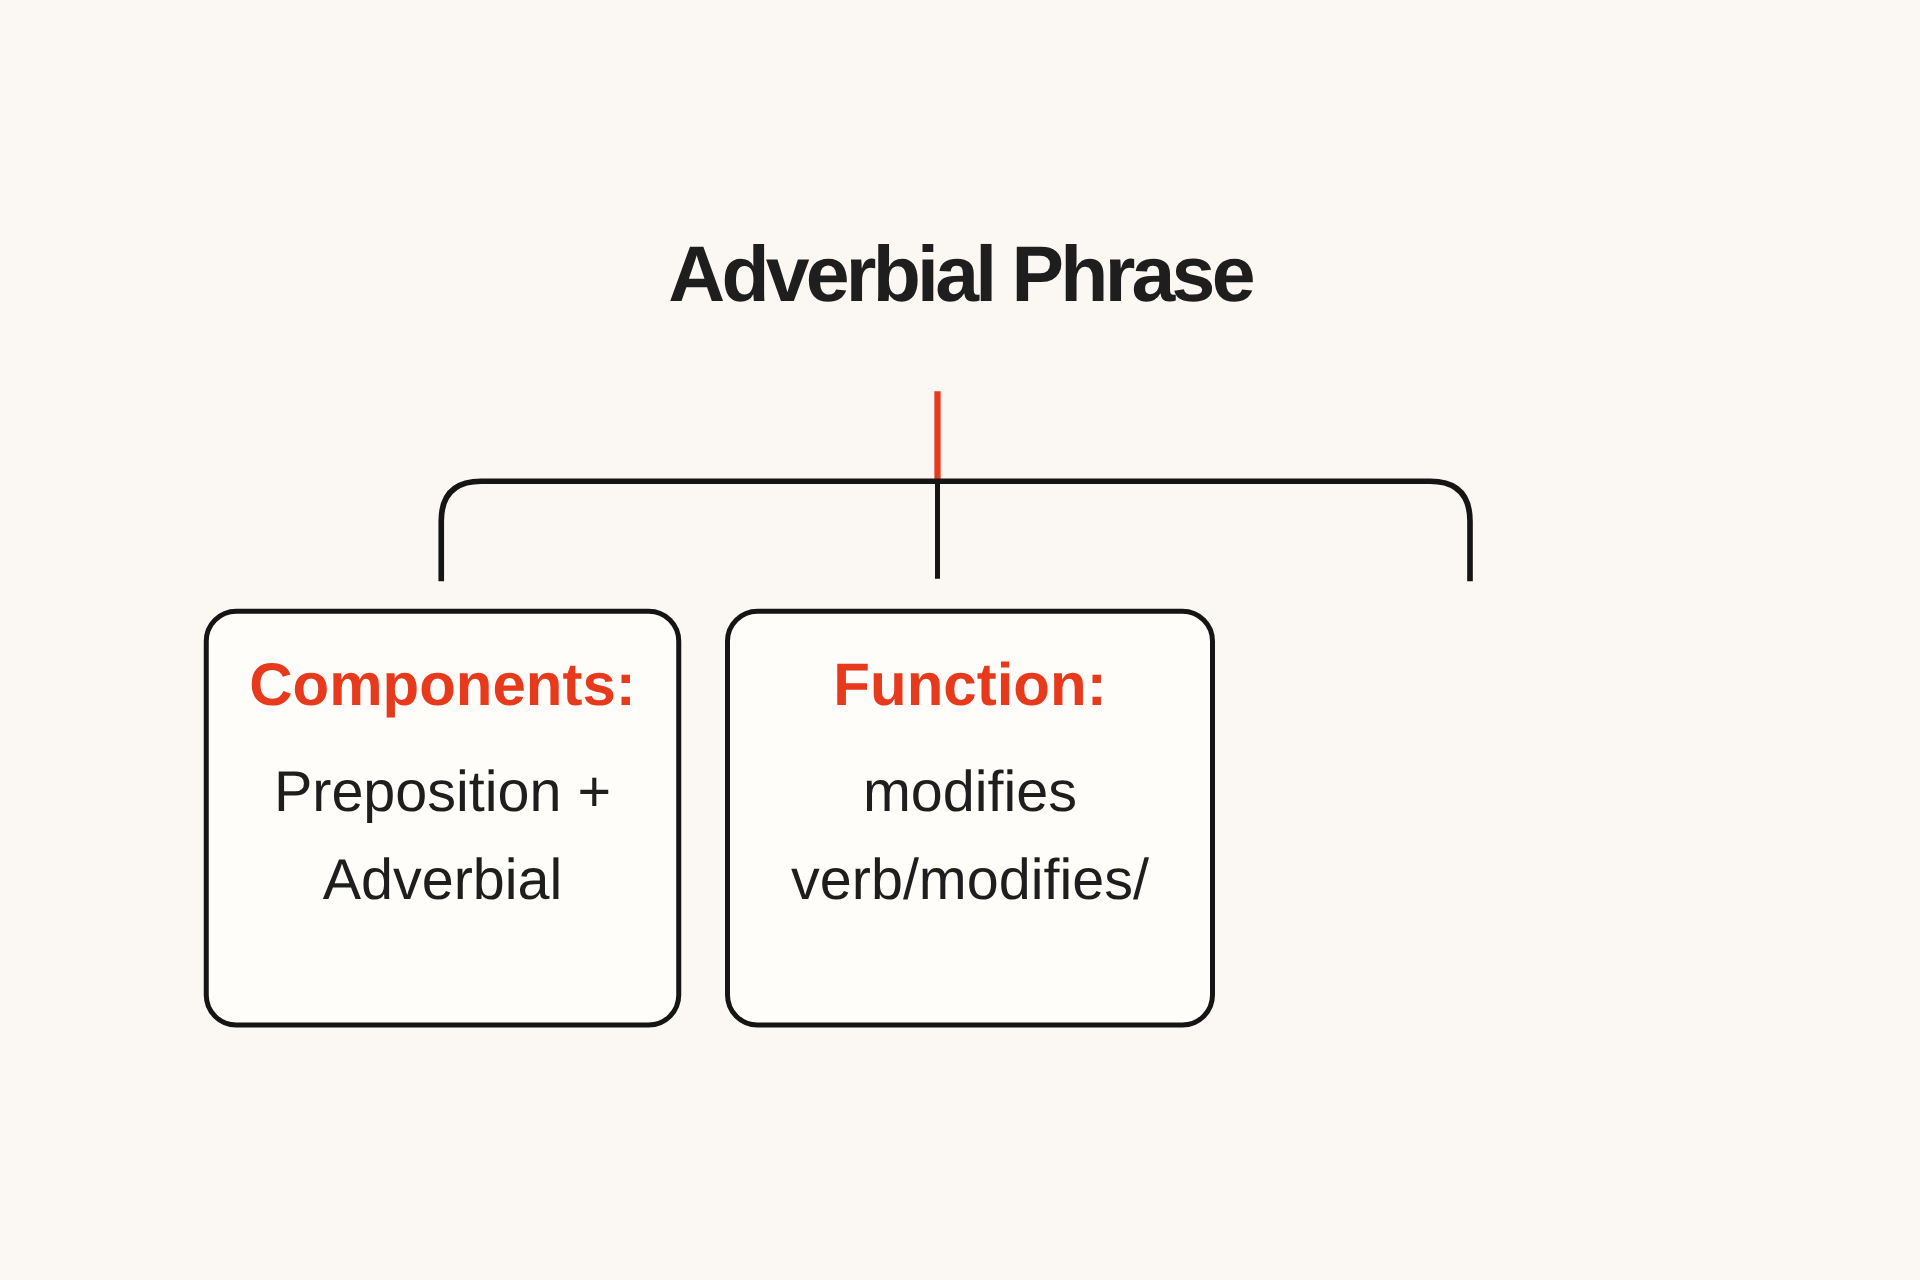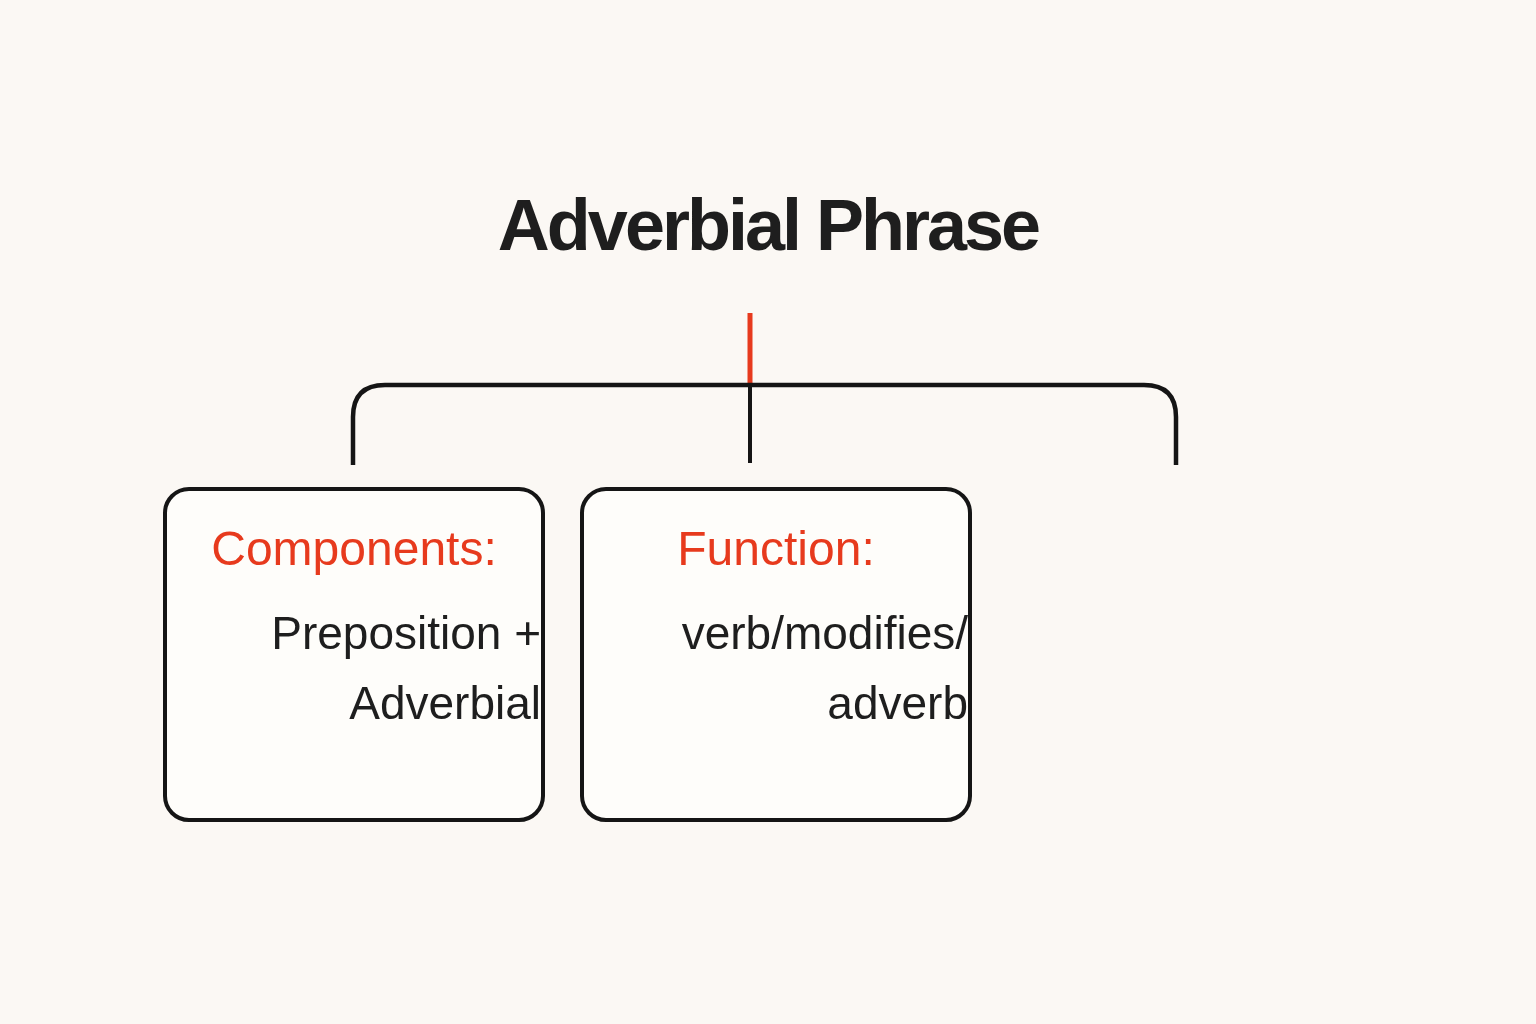--- a/index.html
+++ b/index.html
@@ -21,21 +21,21 @@
     width: 1536px;
     height: 1024px;
     background: var(--page-bg);
   }
   .title {
     position: absolute;
     top: 186px;
     left: 0;
     width: 100%;
     text-align: center;
-    font-size: 72px;
+    font-size: 63px;
     font-weight: 700;
     letter-spacing: -3px;
     color: var(--text);
     line-height: 1.1;
   }
   .connector {
     position: absolute;
     top: 0;
     left: 0;
     width: 1536px;
@@ -52,30 +52,29 @@
     border: 4px solid var(--line);
     border-radius: 26px;
     text-align: center;
   }
   .node-components { left: 163px; width: 382px; }
   .node-function   { left: 580px; width: 392px; }
   .node-answers    { left: 985px; width: 382px; }
   .node-heading {
     margin-top: 30px;
     font-size: 48px;
-    font-weight: 400;
+    font-weight: 700;
     color: var(--accent);
     line-height: 1.18;
   }
   .node-body {
     margin-top: 20px;
     font-size: 46px;
     font-weight: 400;
     color: var(--text);
-    text-align: right;
   }
   .node-body .body-line {
     line-height: 70px;
   }
 </style>
 </head>
 <body>
 
 <div class="canvas">
 
@@ -91,19 +90,19 @@
     <div class="node-heading">Components:</div>
     <div class="node-body">
       <div class="body-line">Preposition +</div>
       <div class="body-line">Adverbial</div>
     </div>
   </div>
 
   <div class="node node-function">
     <div class="node-heading">Function:</div>
     <div class="node-body">
+      <div class="body-line">modifies</div>
       <div class="body-line">verb/modifies/</div>
-      <div class="body-line">adverb</div>
     </div>
   </div>
 
 
 </div>
 
 </body></html>

